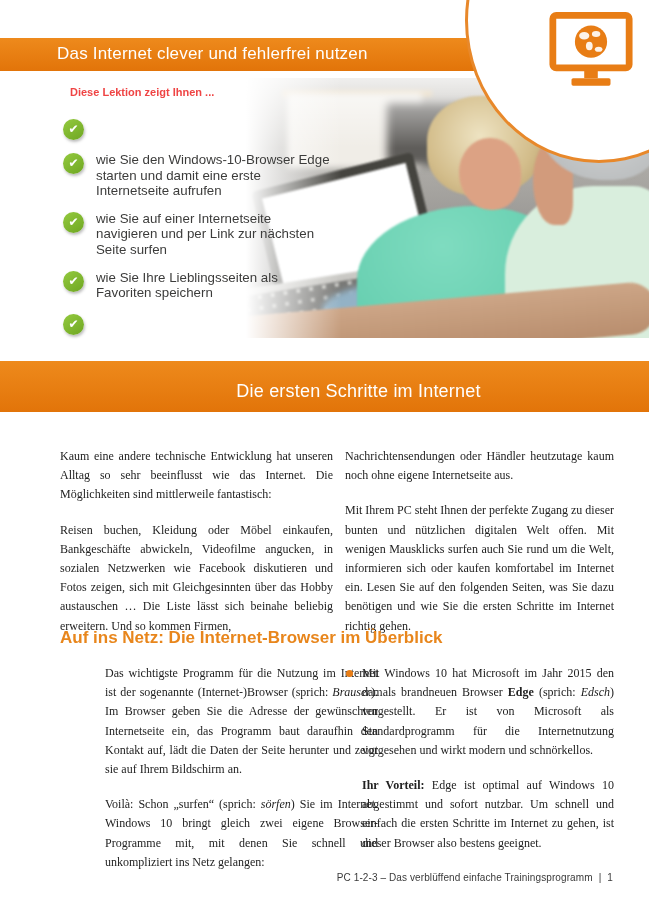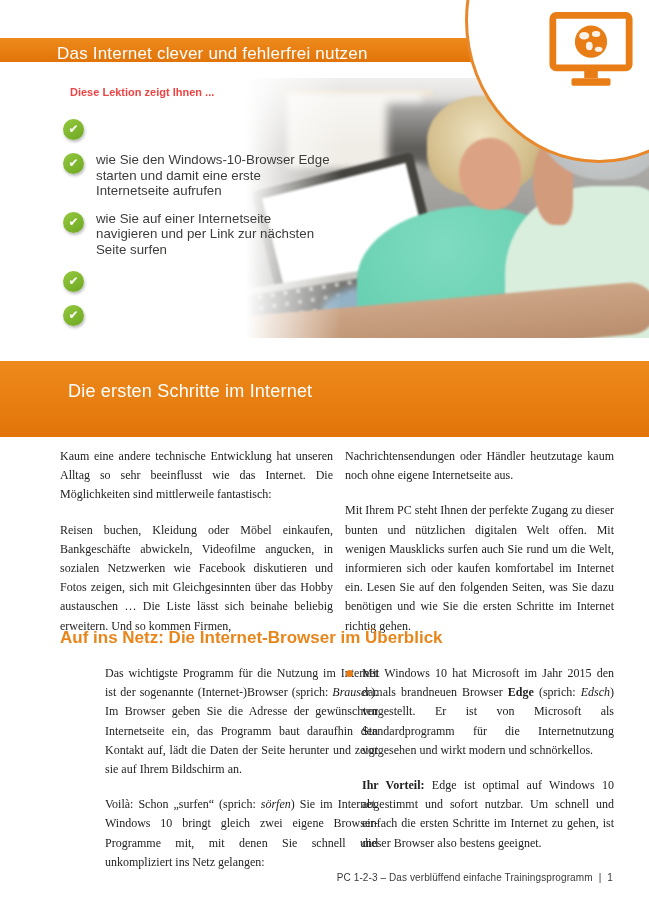--- a/index.html
+++ b/index.html
@@ -1,20 +1,20 @@
 <!DOCTYPE html>
 <html lang="de"><head>
 <meta charset="utf-8">
 <style>
   html,body{margin:0;padding:0;background:#e9e9e9;}
   .page{position:relative;width:649px;height:912px;background:#ffffff;margin:0 auto;
         overflow:hidden;font-family:"Liberation Sans",sans-serif;}
 
   
-  .banner1{position:absolute;left:0;top:38px;width:502px;height:24px;z-index:2;
+  .banner1{position:absolute;left:0;top:38px;width:502px;height:33px;z-index:2;
            background:linear-gradient(180deg,#ee8a1c,#e27409);}
   .banner1 span{display:block;padding-left:57px;line-height:32px;color:#ffffff;
                 font-size:17px;letter-spacing:.2px;}
 
   
   .photo{position:absolute;left:237px;top:78px;width:412px;height:260px;overflow:hidden;z-index:1;
          background:linear-gradient(180deg,#c2bfba 0%,#a8a6a2 40%,#8f8d8a 70%,#83817e 100%);}
   .photo .shape{position:absolute;}
   .ph-cabinet{left:50px;top:15px;width:135px;height:75px;background:#f0ede7;border-radius:3px;filter:blur(3px);}
   .ph-cabinet-top{left:45px;top:12px;width:150px;height:7px;background:#d9c39c;filter:blur(2px);}
@@ -51,22 +51,22 @@
   
   .intro-heading{position:absolute;left:70px;top:86px;z-index:2;font-size:11px;font-weight:bold;color:#ef4444;}
   .checklist{position:absolute;left:63px;top:118px;width:285px;z-index:2;}
   .check-item{display:flex;align-items:flex-start;margin-bottom:12px;}
   .check-icon{flex:0 0 21px;width:21px;height:21px;border-radius:50%;margin-top:1px;
               background:linear-gradient(145deg,#94ca3f,#6ea622);box-shadow:1px 2px 3px rgba(60,60,60,.35);
               color:#ffffff;font-family:"DejaVu Sans",sans-serif;font-size:12px;line-height:21px;text-align:center;}
   .check-text{margin-left:12px;width:240px;font-size:13.3px;line-height:15.6px;color:#3c3c3b;}
 
   
-  .band2{position:absolute;left:0;top:361px;width:649px;height:76px;z-index:2;
-         background:linear-gradient(180deg,#ee8a1c,#e27409);}
+  .band2{position:absolute;left:0;top:361px;width:649px;height:51px;z-index:2;
+         background:linear-gradient(180deg,#ee8a1c,#e27409);text-align:center;}
   .band2 span{display:block;padding-left:68px;line-height:61px;color:#ffffff;font-size:18px;letter-spacing:.2px;}
 
   
   .col{position:absolute;font-family:"Liberation Serif",serif;font-size:12px;line-height:19.2px;
        color:#222222;text-align:justify;}
   .col p{margin:0 0 16px 0;}
   .c1r1{left:60px;top:447px;width:273px;}
   .c2r1{left:345px;top:447px;width:269px;}
   .c1r2{left:60px;top:664px;width:273px;margin-left:45px;}
   .c2r2{left:345px;top:664px;width:269px;}
@@ -132,20 +132,21 @@
     <div class="check-item">
       <div class="check-icon">✔</div>
       <div class="check-text">wie Sie den Windows-10-Browser Edge starten und damit eine erste Internetseite aufrufen</div>
     </div>
     <div class="check-item">
       <div class="check-icon">✔</div>
       <div class="check-text">wie Sie auf einer Internetseite navigieren und per Link zur nächsten Seite surfen</div>
     </div>
     <div class="check-item">
       <div class="check-icon">✔</div>
+      <div class="check-text">wie Sie Ihre Lieblingsseiten als Favoriten speichern</div>
     </div>
     <div class="check-item">
       <div class="check-icon">✔</div>
     </div>
   </div>
 
   <div class="band2">
     <span>Die ersten Schritte im Internet</span>
   </div>
 

